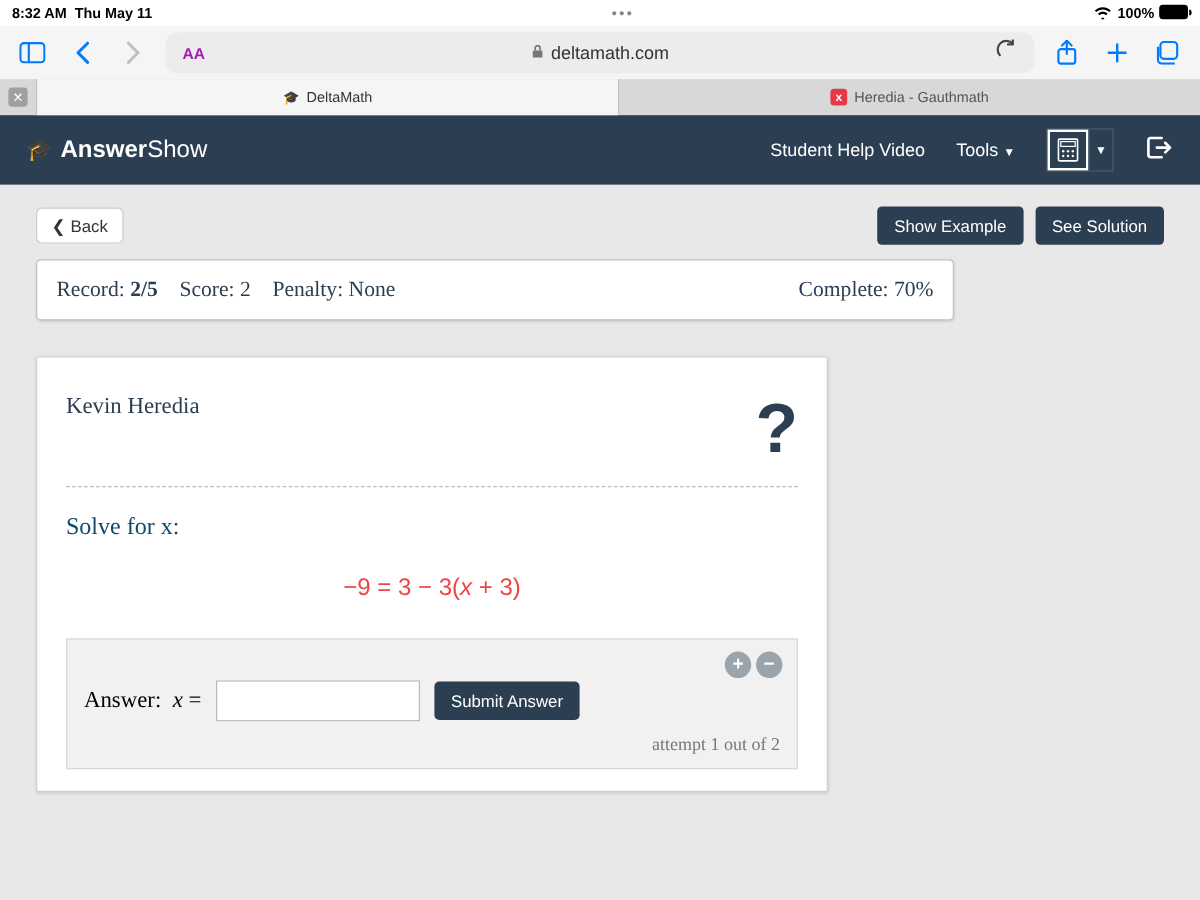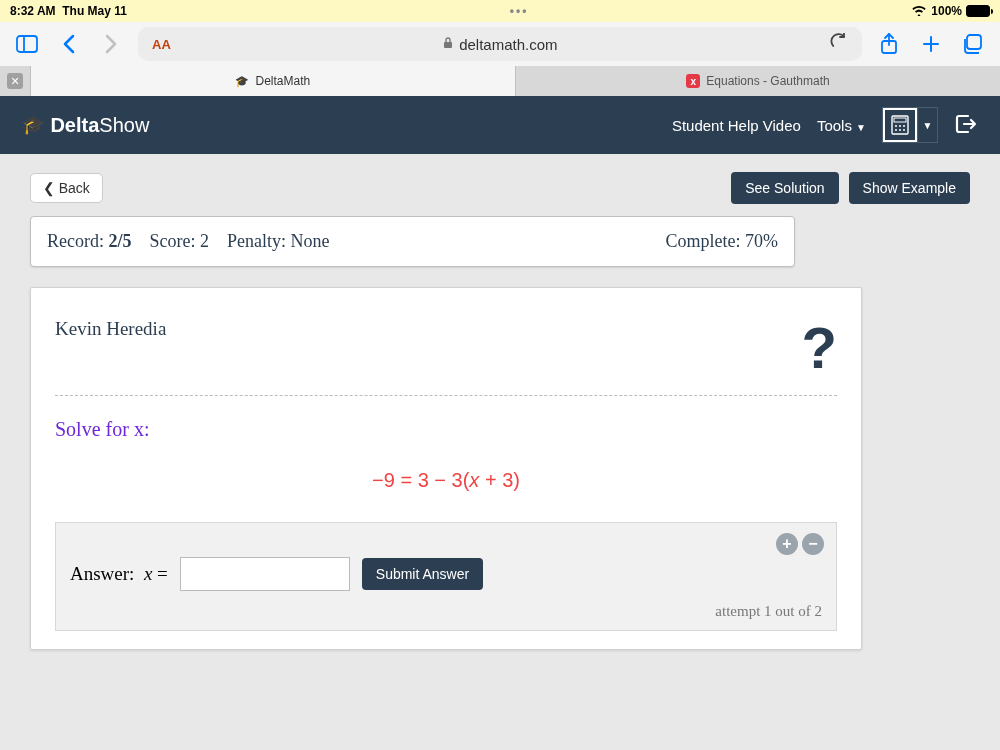--- a/index.html
+++ b/index.html
@@ -1,66 +1,66 @@
 <!DOCTYPE html>
 <html><head>
 <meta charset="utf-8">
 <style>
 * { margin: 0; padding: 0; box-sizing: border-box; }
 body { font-family: -apple-system, BlinkMacSystemFont, "Segoe UI", Helvetica, Arial, sans-serif; background: #e8e8e8; width: 1000px; height: 750px; overflow: hidden; }
 
-.status-bar { background: #fef9c3; height: 22px; display: flex; align-items: center; padding: 0 10px; font-size: 12px; font-weight: 600; color: #000; }
+.status-bar { background: #ffffff; height: 22px; display: flex; align-items: center; padding: 0 10px; font-size: 12px; font-weight: 600; color: #000; }
 .status-left { flex: 0 0 auto; }
 .status-center { flex: 1; text-align: center; color: #888; letter-spacing: 2px; }
-.status-right { flex: 0 0 auto; display: flex; align-items: center; gap: 4px; }
+.status-right { flex: 0 0 auto; display: flex; gap: 4px; }
 .battery { display: inline-block; width: 24px; height: 12px; border: 1.5px solid #000; border-radius: 3px; position: relative; background: #000; }
 .battery::after { content: ""; position: absolute; right: -4px; top: 3px; width: 2px; height: 5px; background: #000; border-radius: 0 2px 2px 0; }
 
 .browser-bar { background: #f5f5f5; height: 44px; display: flex; align-items: center; padding: 0 12px; gap: 12px; }
 .bb-icon { width: 30px; height: 30px; display: flex; align-items: center; justify-content: center; color: #007aff; font-size: 20px; }
 .bb-icon.disabled { color: #c0c0c0; }
 .url-area { flex: 1; display: flex; align-items: center; background: #ececec; border-radius: 10px; height: 34px; padding: 0 14px; gap: 8px; }
-.aa { font-weight: 600; color: #c2410c; font-size: 13px; }
+.aa { font-weight: 600; color: #a21caf; font-size: 13px; }
 .url-center { flex: 1; text-align: center; display: flex; align-items: center; justify-content: center; gap: 6px; color: #333; font-size: 15px; }
 .lock { color: #666; font-size: 12px; }
 .reload { color: #333; font-size: 18px; }
 
 .tab-bar { background: #d8d8d8; height: 30px; display: flex; align-items: stretch; }
 .tab-close { width: 30px; display: flex; align-items: center; justify-content: center; }
 .tab-close-box { width: 16px; height: 16px; background: #a0a0a0; border-radius: 3px; color: #fff; font-size: 11px; display: flex; align-items: center; justify-content: center; }
 .tab { flex: 1; display: flex; align-items: center; justify-content: center; gap: 6px; font-size: 12px; color: #555; border-left: 1px solid #c0c0c0; }
 .tab.active { background: #f5f5f5; color: #333; font-weight: 500; }
 .tab-icon-dm { color: #2a3a52; font-size: 11px; }
 .tab-icon-x { width: 14px; height: 14px; background: #e63946; border-radius: 3px; color: #fff; font-size: 10px; display: flex; align-items: center; justify-content: center; font-weight: bold; }
 
 .dm-header { background: #2c3e52; height: 58px; display: flex; align-items: center; padding: 0 22px; color: #fff; }
 .dm-logo { display: flex; align-items: center; gap: 6px; font-size: 20px; }
 .dm-logo .cap { font-size: 18px; }
-.dm-header-right { margin-left: auto; display: flex; align-items: center; gap: 16px; font-size: 15px; justify-content: flex-end; }
+.dm-header-right { margin-left: auto; display: flex; align-items: center; gap: 26px; font-size: 15px; justify-content: flex-end; }
 .calc-box { border: 2px solid #fff; width: 34px; height: 34px; display: flex; align-items: center; justify-content: center; font-size: 16px; }
 .calc-wrap { display: flex; align-items: center; border: 1px solid #4a5c70; }
 .calc-dd { width: 20px; height: 34px; display: flex; align-items: center; justify-content: center; font-size: 10px; border-left: 1px solid #4a5c70; }
 
 .page-content { background: #e8e8e8; padding: 18px 30px; }
 .top-actions { display: flex; align-items: center; margin-bottom: 12px; }
 .back-btn { background: #fff; border: 1px solid #ccc; border-radius: 5px; padding: 6px 12px; font-size: 14px; color: #333; display: flex; align-items: center; gap: 4px; }
 .action-right { margin-left: auto; display: flex; gap: 10px; }
 .dm-btn { background: #2c3e52; color: #fff; border: none; border-radius: 4px; padding: 8px 14px; font-size: 14px; }
 
-.record-bar { background: #fff; border: 1px solid #c0c0c0; border-radius: 4px; padding: 14px 16px; display: flex; font-family: Georgia, "Times New Roman", serif; font-size: 18px; color: #2c3e52; margin-bottom: 20px; box-shadow: 0 1px 2px rgba(0,0,0,0.1); }
+.record-bar { background: #fff; border: 1px solid #c0c0c0; border-radius: 4px; padding: 14px 16px; display: flex; font-family: Georgia, "Times New Roman", serif; font-size: 18px; color: #2c3e52; margin-bottom: 30px; box-shadow: 0 1px 2px rgba(0,0,0,0.1); }
 .record-bar .seg { margin-right: 18px; }
 .record-bar .bold { font-weight: bold; }
 .record-bar .right { margin-left: auto; margin-right: 0; }
 
-.problem-card { background: #fff; border: 1px solid #d0d0d0; border-radius: 2px; padding: 26px 24px 18px; box-shadow: 0 1px 3px rgba(0,0,0,0.1); width: 832px; }
+.problem-card { background: #fff; border: 1px solid #d0d0d0; border-radius: 2px; padding: 26px 24px 18px; box-shadow: 0 1px 3px rgba(0,0,0,0.1); width: 660px; }
 .prob-header { display: flex; }
 .prob-info { font-family: "Comic Sans MS", "Bradley Hand", cursive; color: #2c3e52; font-size: 19px; line-height: 1.6; }
 .qmark { margin-left: auto; font-size: 58px; font-weight: 900; color: #2c3e52; }
 .divider { border: none; border-top: 1px dashed #bbb; margin: 14px 0 22px; }
-.solve-label { font-family: Georgia, serif; font-size: 20px; color: #6d28d9; margin-bottom: 28px; }
+.solve-label { font-family: Georgia, serif; font-size: 20px; color: #0c4a6e; margin-bottom: 28px; }
 .equation { font-family: Liberation Sans, sans-serif; font-size: 20px; color: #ef4444; text-align: center; margin-bottom: 30px; }
 .equation .var { font-style: italic; }
 
 .answer-box { background: #f1f1f1; border: 1px solid #d8d8d8; padding: 12px 14px 10px; position: relative; }
 .ab-icons { position: absolute; top: 10px; right: 12px; display: flex; gap: 4px; }
 .circ-btn { width: 22px; height: 22px; border-radius: 50%; background: #9aa4ad; color: #fff; display: flex; align-items: center; justify-content: center; font-size: 16px; font-weight: bold; }
 .answer-row { display: flex; align-items: center; gap: 12px; margin-top: 22px; margin-bottom: 12px; }
 .answer-label { font-family: Georgia, serif; font-size: 19px; }
 .answer-label .var { font-style: italic; }
 .answer-input { width: 170px; height: 34px; border: 1px solid #bbb; background: #fff; padding: 0 8px; font-size: 16px; }
@@ -145,28 +145,28 @@
 <div class="tab-bar">
   <div class="tab-close">
     <div class="tab-close-box">✕</div>
   </div>
   <div class="tab active">
     <span class="tab-icon-dm">🎓</span>
     <span>DeltaMath</span>
   </div>
   <div class="tab">
     <span class="tab-icon-x">x</span>
-    <span>Equations - Gauthmath</span>
+    <span>Heredia - Gauthmath</span>
   </div>
 </div>
 
 <div class="dm-header">
   <div class="dm-logo">
     <span class="cap">🎓</span>
-    <span><b>Delta</b><span>Show</span></span>
+    <span><b>Answer</b><span>Show</span></span>
   </div>
   <div class="dm-header-right">
     <span>Student Help Video</span>
     <span><span>Tools</span> <span class="caret">▼</span></span>
     <div class="calc-wrap">
       <div class="calc-box">
         <svg width="18" height="20" viewBox="0 0 18 20">
             <rect x="1" y="1" width="16" height="18" rx="1" fill="none" stroke="#fff" stroke-width="1.4"></rect>
             <rect x="3" y="3" width="12" height="4" fill="none" stroke="#fff" stroke-width="1"></rect>
             <circle cx="5" cy="11" r="1" fill="#fff"></circle>
@@ -190,22 +190,22 @@
   </div>
 </div>
 
 <div class="page-content">
   <div class="top-actions">
     <button class="back-btn">
       <span>❮</span>
       <span>Back</span>
     </button>
     <div class="action-right">
+      <button class="dm-btn">Show Example</button>
       <button class="dm-btn">See Solution</button>
-      <button class="dm-btn">Show Example</button>
     </div>
   </div>
 
   <div class="record-bar" style="width:765px;">
     <span class="seg">
       <span>Record:</span>
       <span class="bold">2/5</span>
     </span>
     <span class="seg">
       <span>Score:</span>

